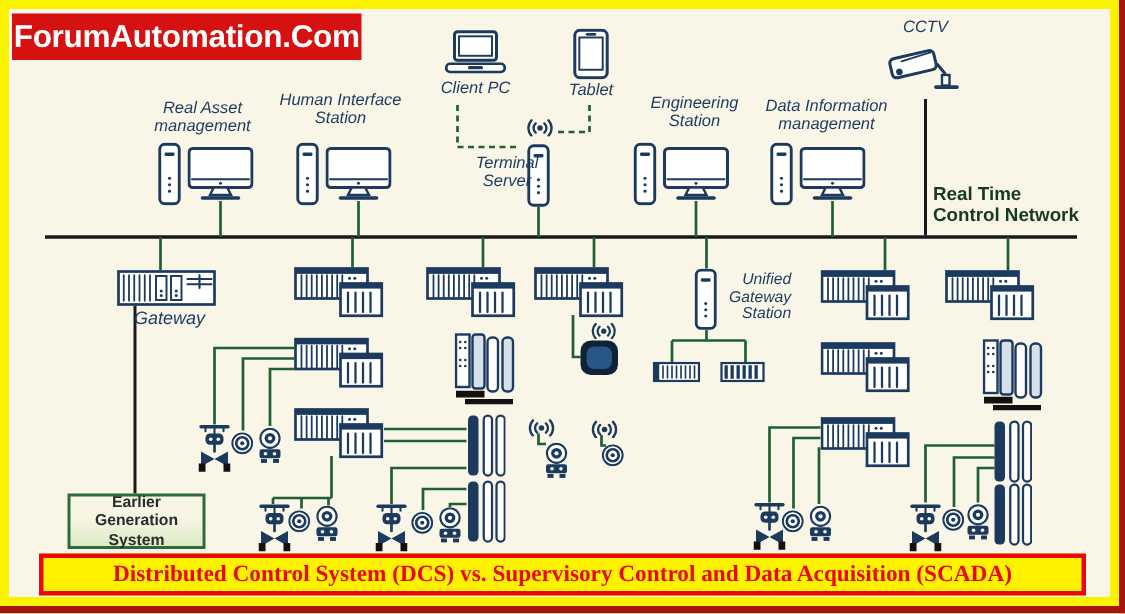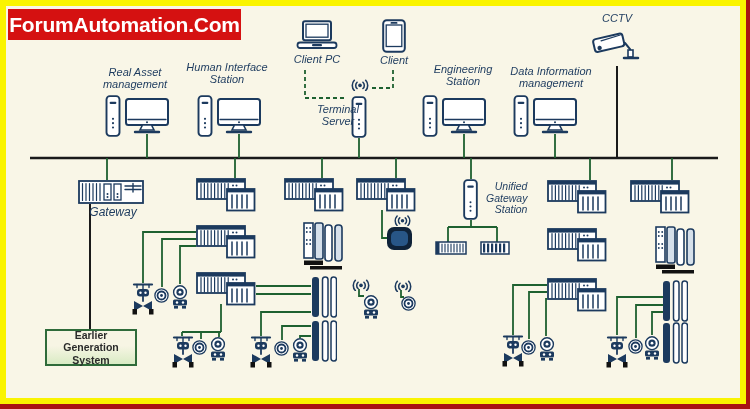--- a/index.html
+++ b/index.html
@@ -276,36 +276,41 @@
       <use href="#i-gauge" x="628" y="339" width="15" height="15"></use>
       <use href="#i-transmitter" x="643" y="336" width="18" height="24"></use>
     </g>
   </svg>
 
   <div class="lbl" style="left:135px;top:66px">Real Asset
 management</div>
   <div class="lbl" style="left:227px;top:61px">Human Interface
 Station</div>
   <div class="lbl" style="left:317px;top:53px">Client PC</div>
-  <div class="lbl" style="left:394px;top:54px">Client</div>
+  <div class="lbl" style="left:394px;top:54px">Tablet</div>
   <div class="lbl" style="left:338px;top:103px">Terminal
 Server</div>
   <div class="lbl" style="left:463px;top:63px">Engineering
 Station</div>
   <div class="lbl" style="left:551px;top:65px">Data Information
 management</div>
   <div class="lbl" style="left:617px;top:12px">CCTV</div>
+  <div class="rtcn">Real Time
+Control Network</div>
   <div class="lbl" style="left:113px;top:206px;font-size:12px">Gateway</div>
   <div class="lbl left" style="left:486px;top:181px;font-size:10.5px;line-height:1.1">Unified
 Gateway
 Station</div>
 
   <div class="logo">
     <span>ForumAutomation.Com</span>
   </div>
   <div class="egs">
     <span>Earlier Generation
 System</span>
   </div>
+  <div class="banner">
+    <span>Distributed Control System (DCS) vs. Supervisory Control and Data Acquisition (SCADA)</span>
+  </div>
 
   <div class="edge-right"></div>
   <div class="edge-bottom"></div>
 </div>
 
 </body></html>

